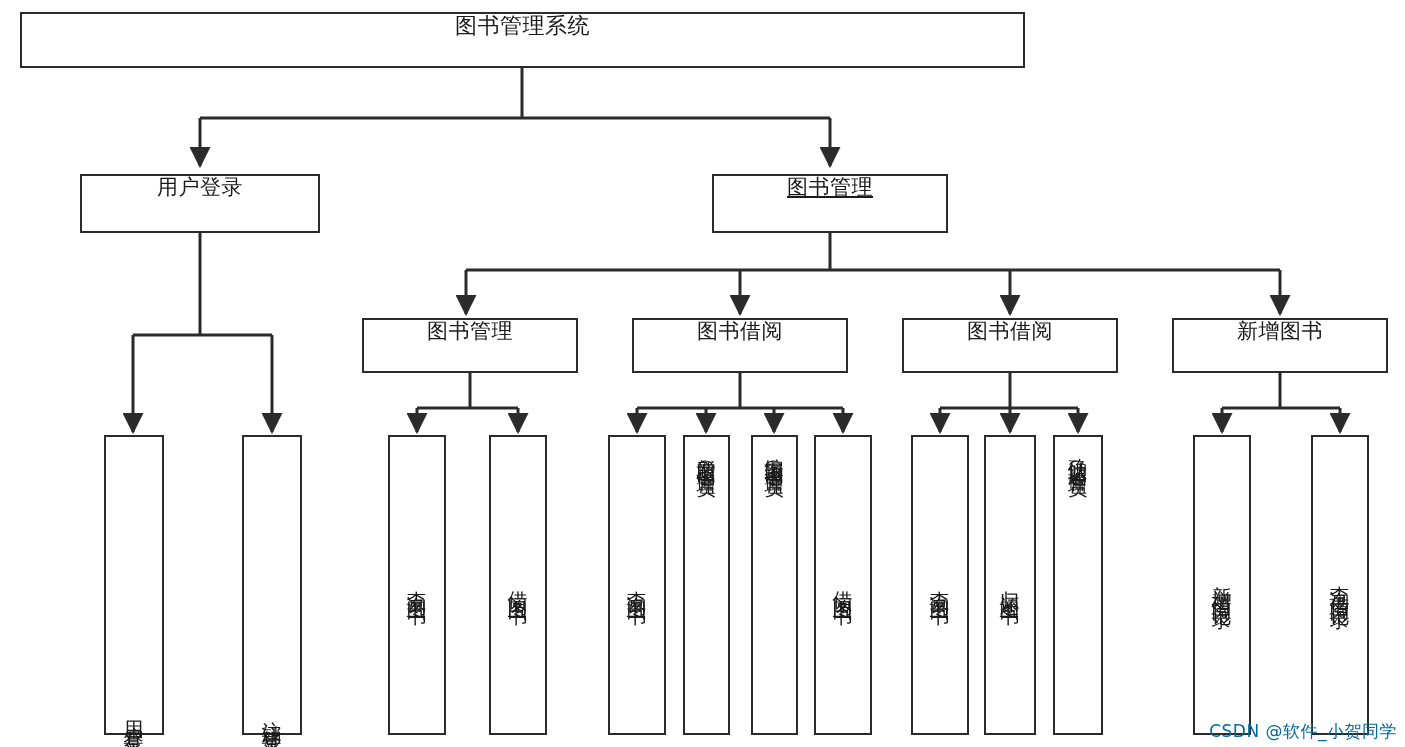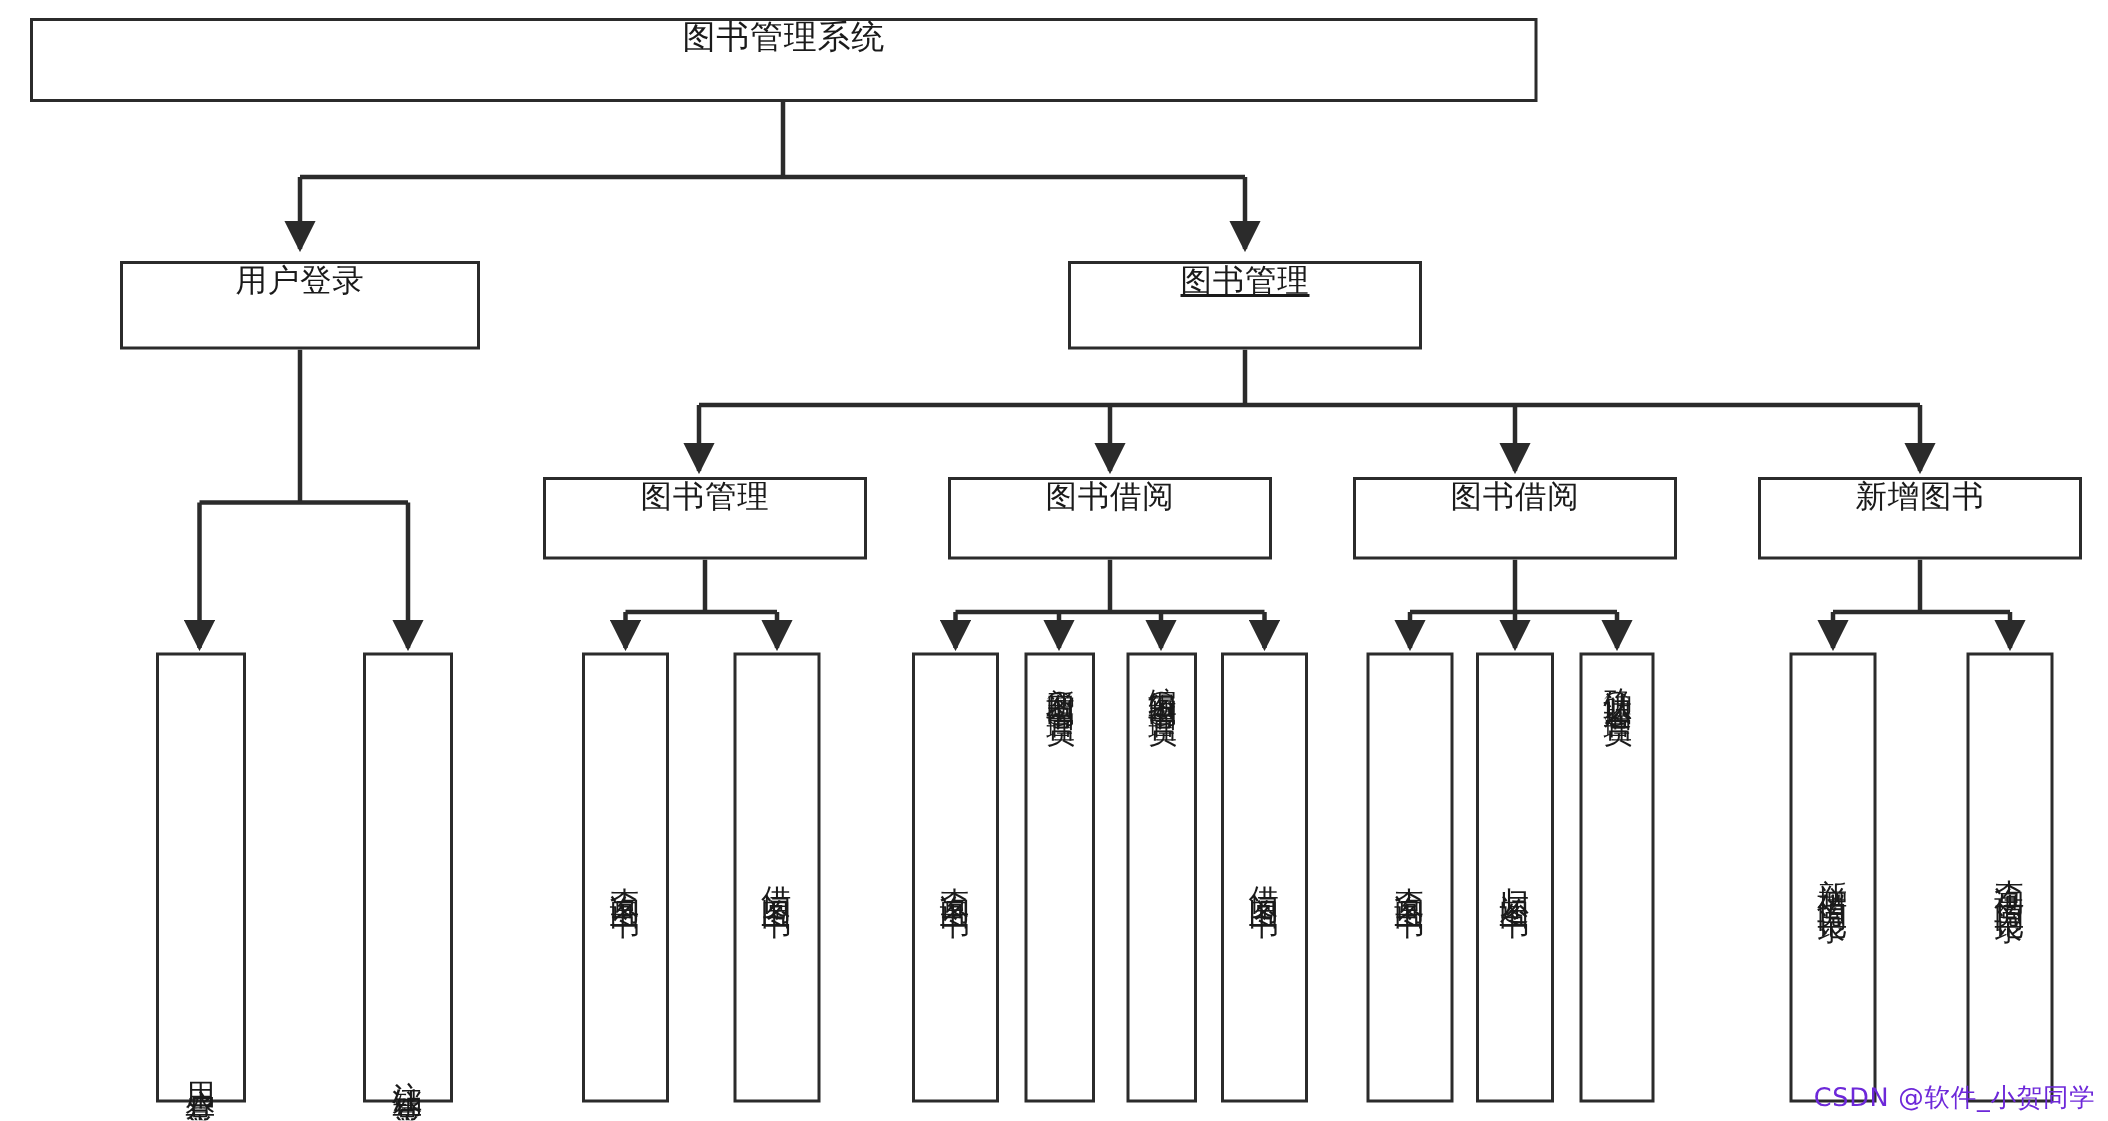--- a/index.html
+++ b/index.html
@@ -67,21 +67,21 @@
   }
   .node.v.narrow .label {
     font-size: 19px;
     letter-spacing: 3px;
   }
   #watermark {
     position: absolute;
     right: 8px;
     bottom: 4px;
     font-size: 17px;
-    color: #6d28d9;
+    color: #0369a1;
     white-space: nowrap;
     z-index: 5;
     letter-spacing: 0.5px;
   }
 </style>
 </head>
 <body>
 
 <div id="canvas">
 

